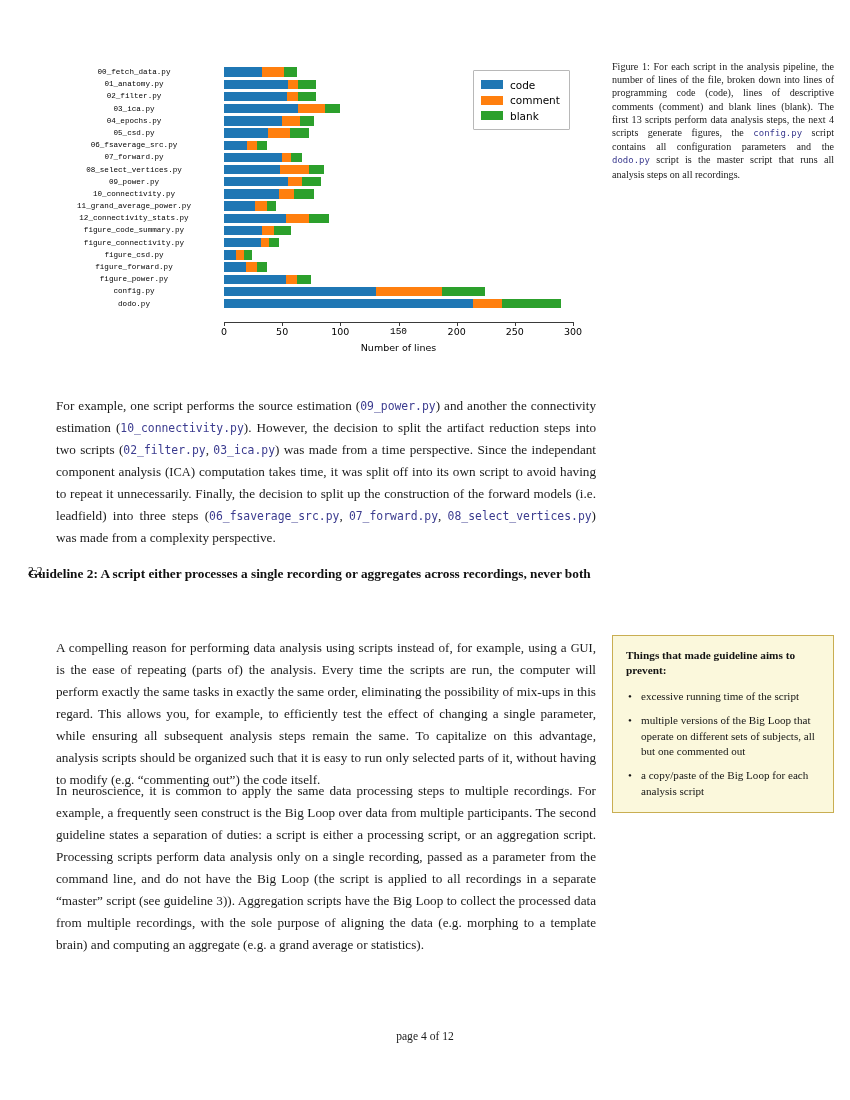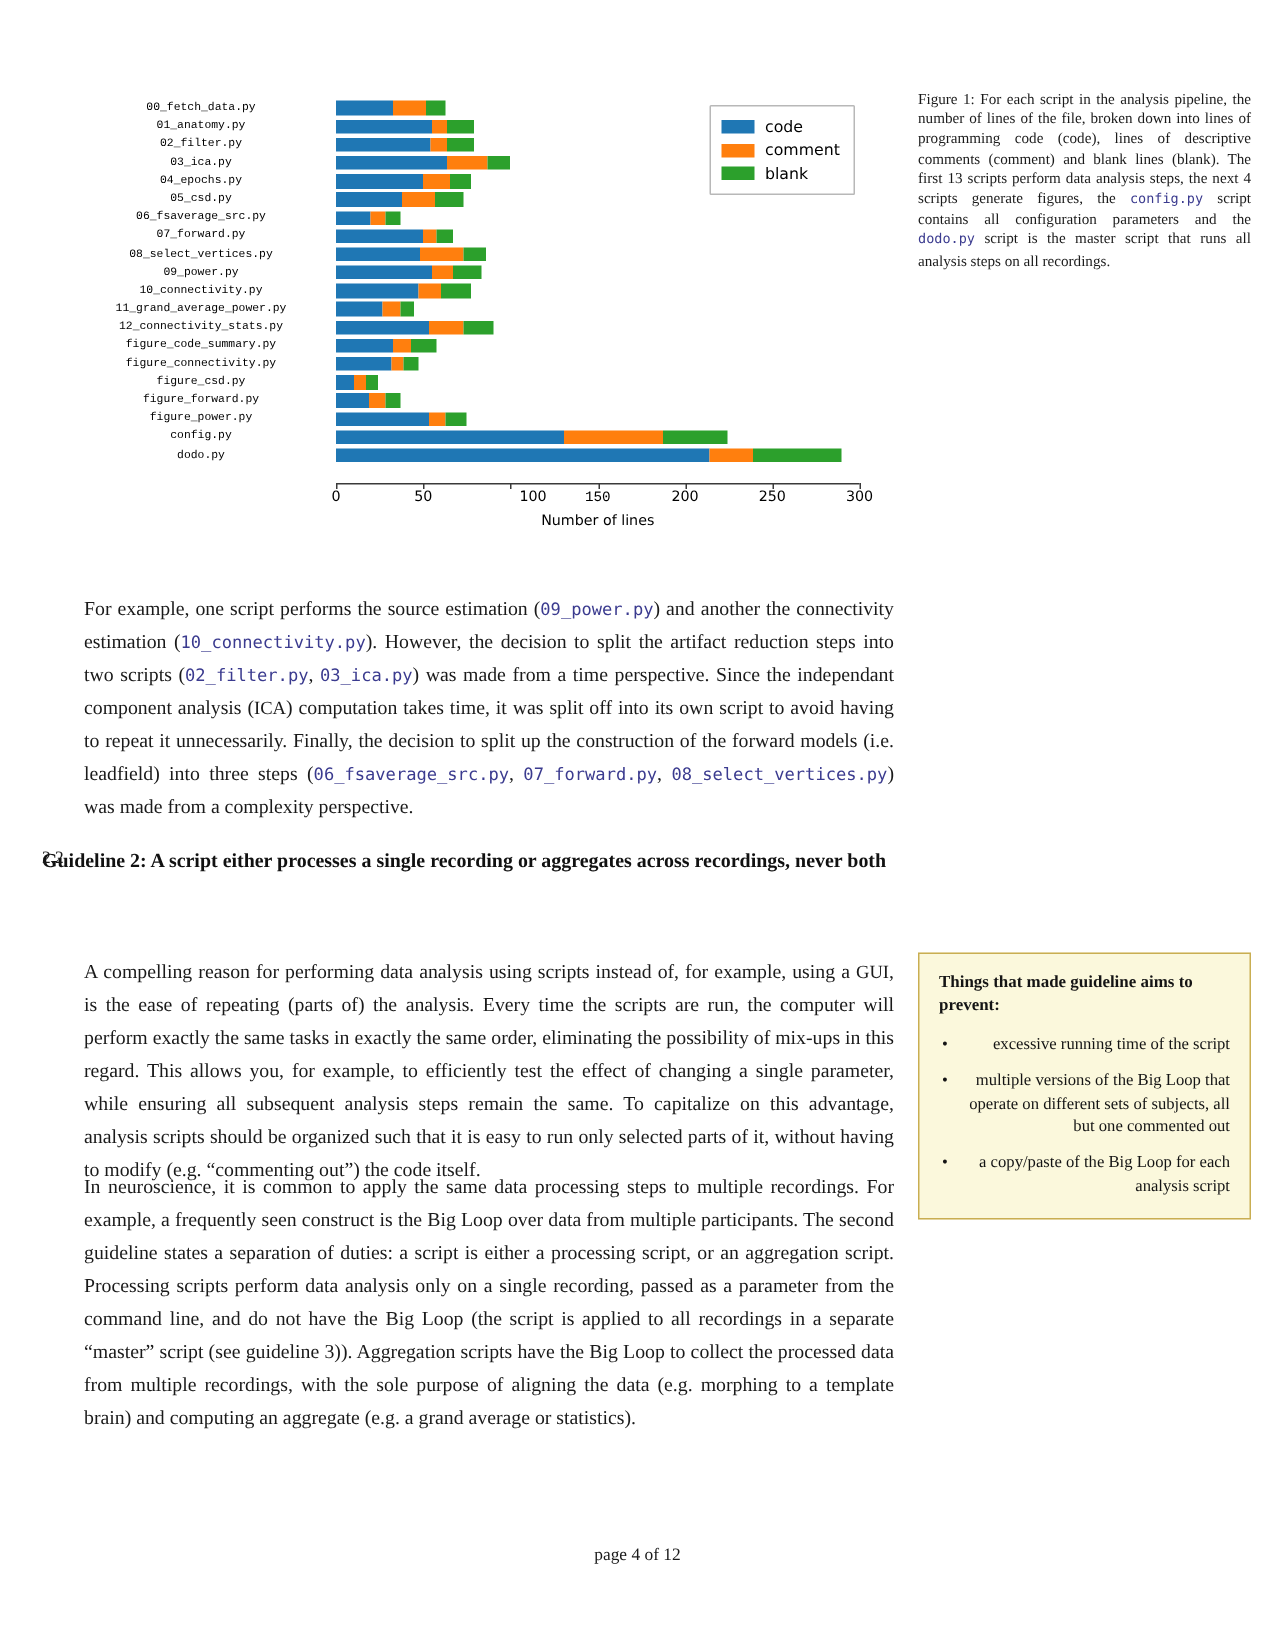--- a/index.html
+++ b/index.html
@@ -196,21 +196,20 @@
   .callout ul {
     margin: 0; padding: 0 0 0 15px;
     list-style: none;
   }
   .callout li {
     position: relative;
     font-size: 11.1px;
     line-height: 15.4px;
     margin-bottom: 9px;
     color: #141414;
-    text-align: right;
   }
   .callout li:last-child { margin-bottom: 0; }
   .callout li::before {
     content: "\2022";
     position: absolute;
     left: -13px;
     top: 0;
   }
 
   
@@ -393,21 +392,21 @@
               <div class="seg blank" style="width: 59.33px; background: rgb(44, 160, 44);"></div>
             </div>
           </div>
         </div>
       <div class="xaxis" id="xaxis">
           <div class="xtick" style="left: 0px;"></div>
           <div class="xticklabel" style="left: 0px;">0</div>
           <div class="xtick" style="left: 58.1667px;"></div>
           <div class="xticklabel" style="left: 58.1667px;">50</div>
           <div class="xtick" style="left: 116.333px;"></div>
-          <div class="xticklabel" style="left: 116.333px; margin-left: 15px;">100</div>
+          <div class="xticklabel" style="left: 116.333px;">100</div>
           <div class="xtick" style="left: 174.5px;"></div>
           <div class="xticklabel" style="left: 174.5px; font-family: Liberation Mono, monospace;">150</div>
           <div class="xtick" style="left: 232.667px;"></div>
           <div class="xticklabel" style="left: 232.667px;">200</div>
           <div class="xtick" style="left: 290.833px;"></div>
           <div class="xticklabel" style="left: 290.833px;">250</div>
           <div class="xtick" style="left: 349px;"></div>
           <div class="xticklabel" style="left: 349px;">300</div>
         </div>
       <div class="xaxis-title">Number of lines</div>

